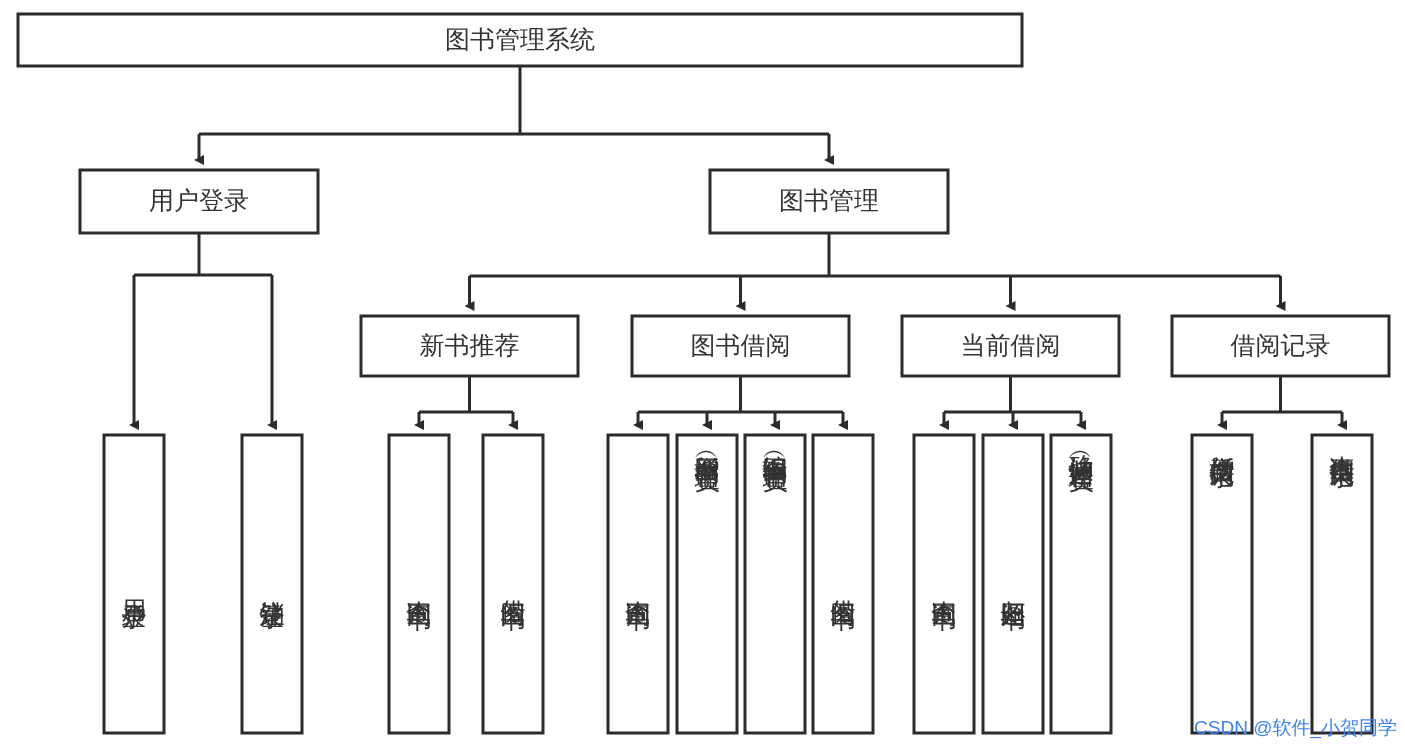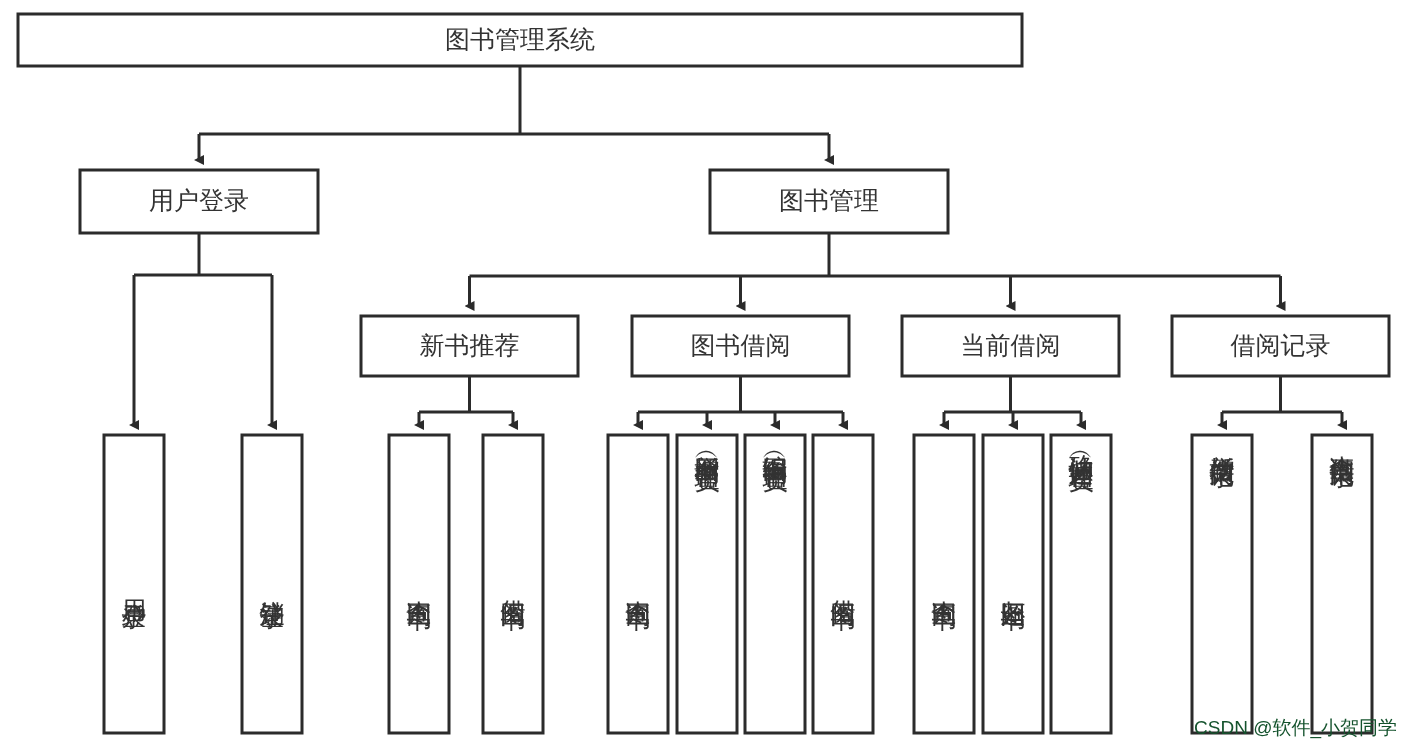--- a/index.html
+++ b/index.html
@@ -64,21 +64,21 @@
     color: #333333;
     white-space: nowrap;
     text-align: center;
   }
   .watermark {
     position: absolute;
     right: 8px;
     bottom: 6px;
     font-family: "Liberation Sans", "DejaVu Sans", sans-serif;
     font-size: 19px;
-    color: #14532d;
+    color: #3b82f6;
     white-space: nowrap;
     user-select: none;
   }
 </style>
 </head>
 <body>
 
 <div id="diagram-root">
 
   <svg class="diagram-canvas" viewBox="0 0 1405 747">

